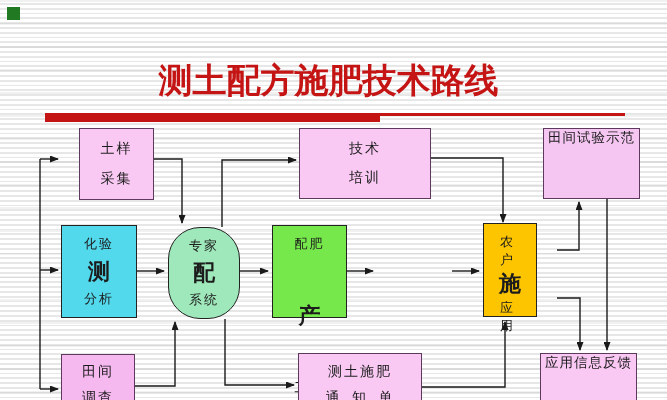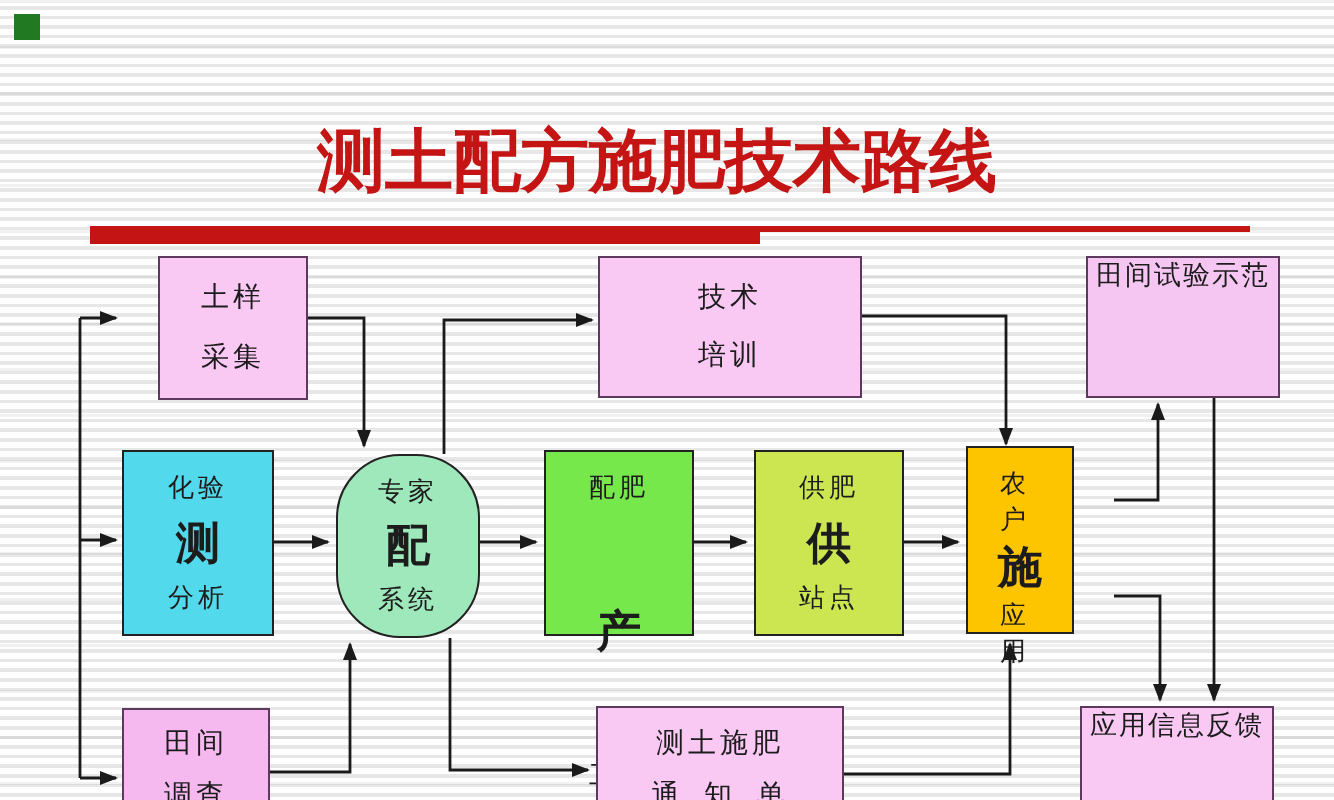--- a/index.html
+++ b/index.html
@@ -100,25 +100,20 @@
   <div class="node mid tri-line" style="left: 168px; top: 227px; width: 72px; height: 92px; background: rgb(159, 232, 187); border-radius: 32px;">
     <span>专家</span>
     <span class="big-char">配</span>
     <span>系统</span>
   </div>
   <div class="node mid tri-line" style="left: 272px; top: 225px; width: 75px; height: 93px; background: rgb(119, 232, 76); gap: 48px;">
     <span>配肥</span>
     <span class="big-char">产</span>
     <span>工厂</span>
   </div>
-  <div class="node mid tri-line" style="left: 377px; top: 225px; width: 75px; height: 93px; background: rgb(204, 230, 82);">
-    <span>供肥</span>
-    <span class="big-char">供</span>
-    <span>站点</span>
-  </div>
   <div class="node mid tri-line" style="left: 483px; top: 223px; width: 54px; height: 94px; background: rgb(253, 197, 0);">
     <span>农户</span>
     <span class="big-char">施</span>
     <span>应用</span>
   </div>
 
   <div class="node pink two-line" style="left: 61px; top: 354px; width: 74px; height: 62px; background: rgb(246, 185, 239);">
     <span>田间</span>
     <span>调查</span>
   </div>

